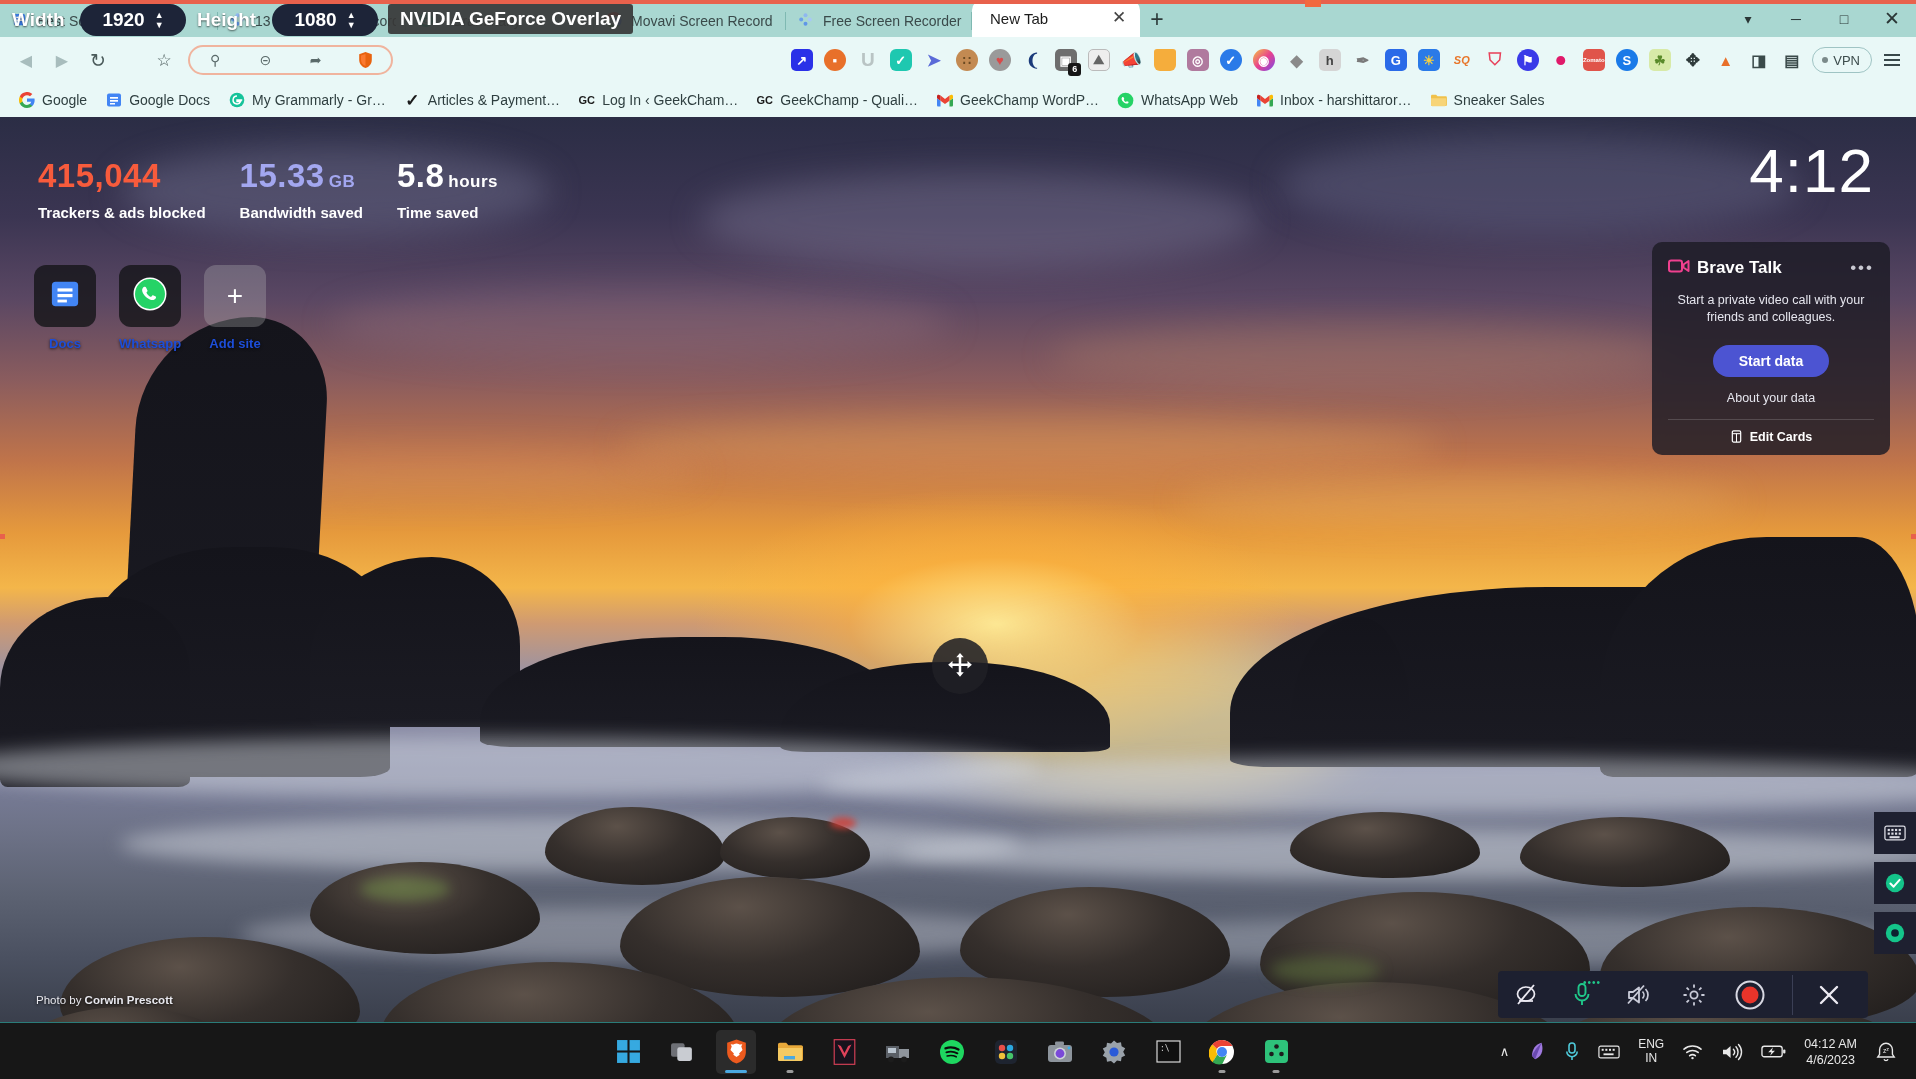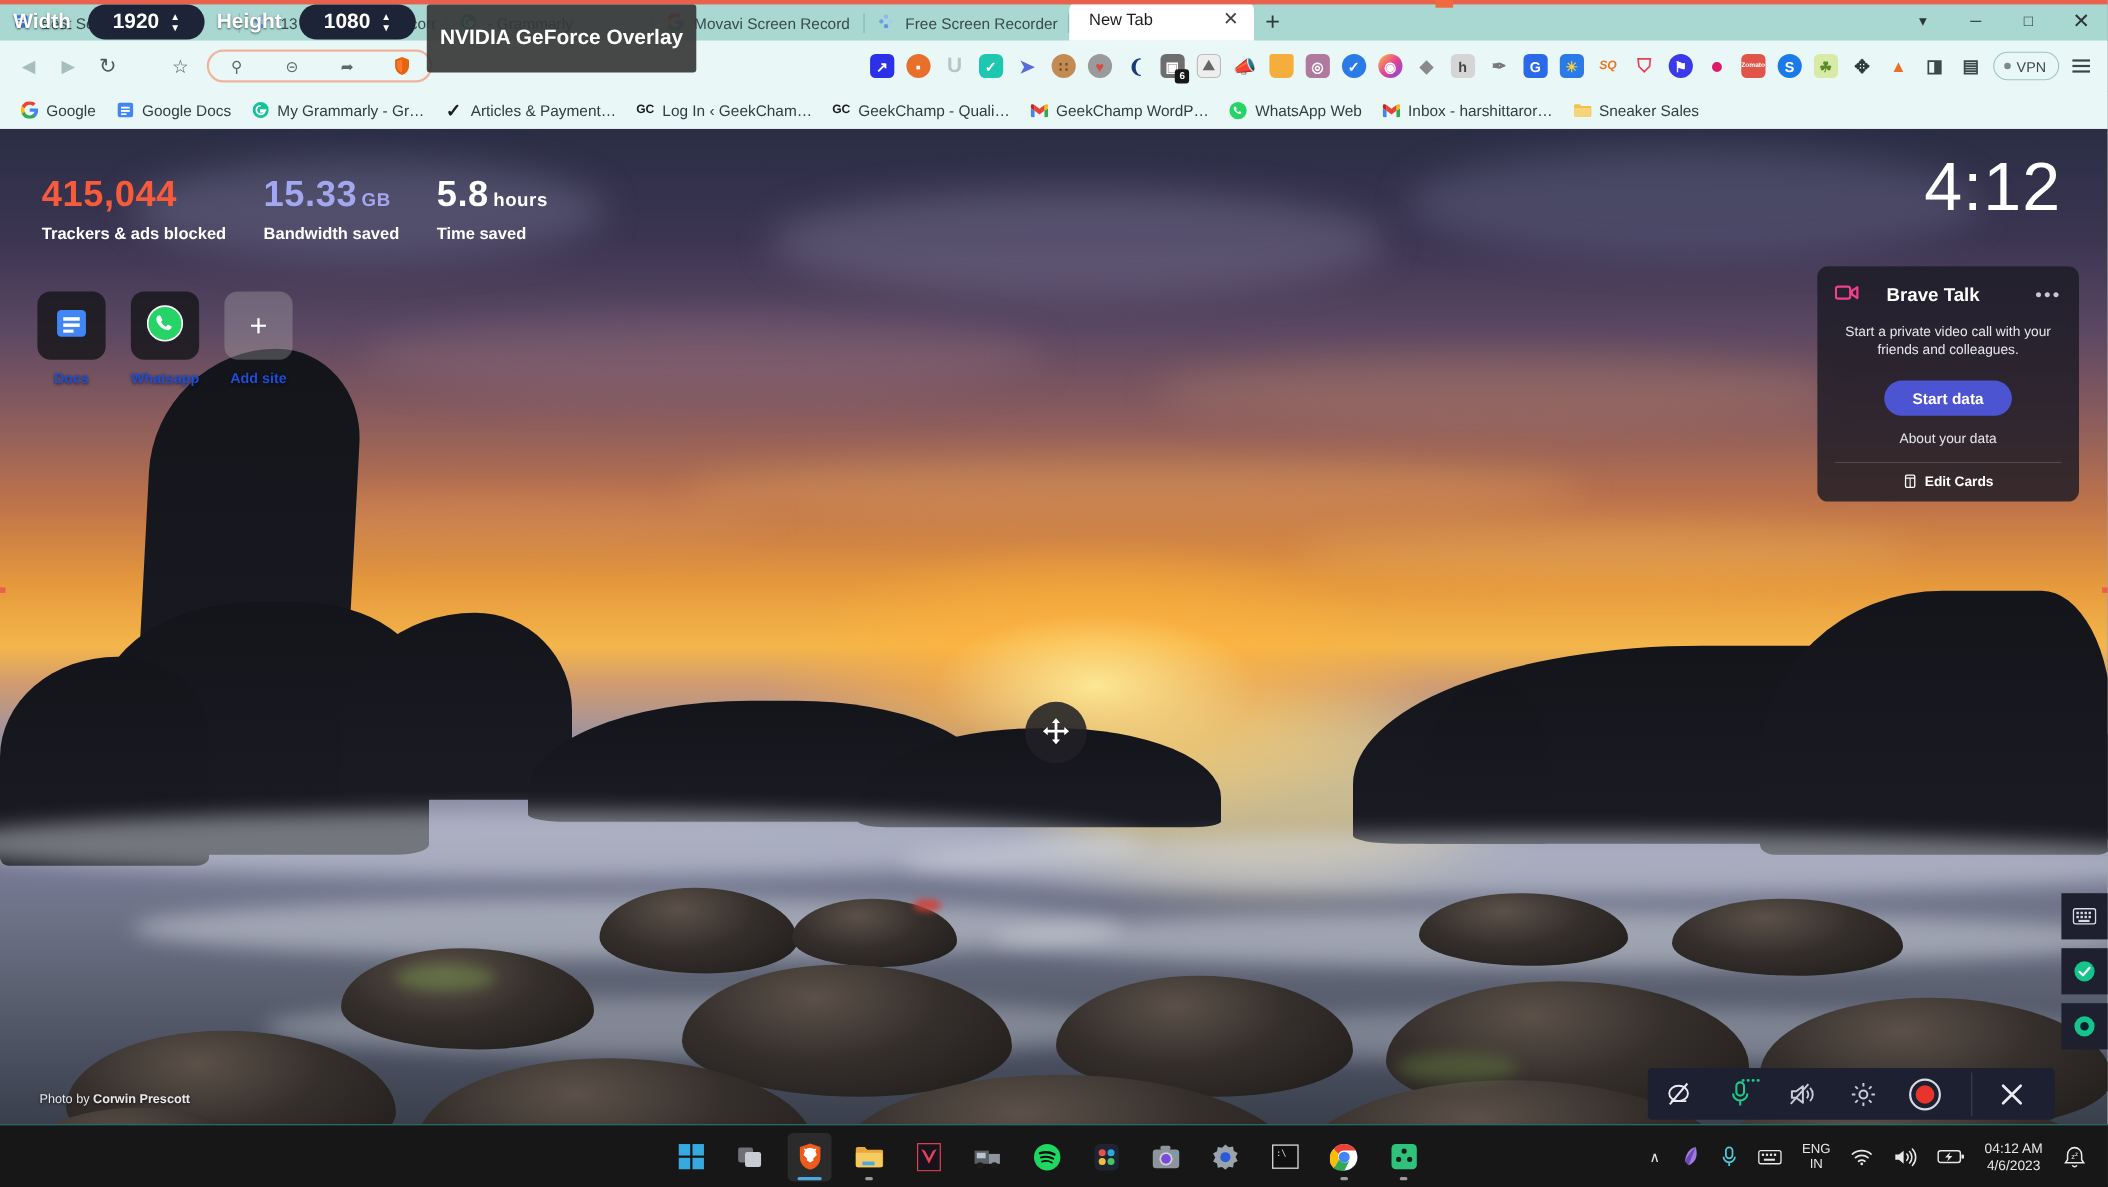--- a/index.html
+++ b/index.html
@@ -254,21 +254,21 @@
   
   #talkcard {
     position: absolute; right: 26px; top: 125px;
     width: 238px;
     background: rgba(28,27,36,.82);
     backdrop-filter: blur(6px);
     border-radius: 10px;
     color: #fff;
     padding: 16px 16px 0 16px;
   }
-  #talkcard .hdr { display: flex; align-items: center; gap: 25px; }
+  #talkcard .hdr { display: flex; align-items: center; gap: 7px; }
   #talkcard .hdr .title { font-size: 17px; font-weight: 700; }
   #talkcard .hdr .dots { margin-left: auto; color: #c9c9d2; font-size: 17px; letter-spacing: 2px; cursor: pointer; }
   #talkcard .desc { margin-top: 14px; font-size: 12.5px; line-height: 1.35; text-align: center; color: #e6e6ee; }
   #startcall {
     display: block; margin: 19px auto 0;
     background: #4c54d2; color: #fff;
     border: none; border-radius: 18px;
     padding: 8px 26px;
     font-size: 14px; font-weight: 700;
     font-family: "Liberation Sans", sans-serif;
@@ -374,21 +374,21 @@
     border-radius: 16px;
     display: flex; align-items: center; justify-content: center; gap: 10px;
     padding: 0 14px;
     color: #fff; font-size: 19px; font-weight: 600;
   }
   .spinbox .arrows { display: flex; flex-direction: column; gap: 2px; font-size: 9px; line-height: 8px; }
   #nvidiaLabel {
     position: absolute; left: 320px; top: 4px;
     background: rgba(55,55,55,.92);
     color: #fff; font-weight: 700; font-size: 19px;
-    padding: 20px 12px; border-radius: 3px;
+    padding: 4px 12px; border-radius: 3px;
   }
   #topmark { position: absolute; left: 0; top: 0; width: 1916px; height: 4px; background: #e8614c; }
   #orangeTick { position: absolute; left: 1305px; top: 0; width: 16px; height: 7px; background: #f2693f; }
   #leftedge { position: absolute; left: 0; top: 534px; width: 5px; height: 5px; background: #e8614c; z-index: 45;}
   #rightedge { position: absolute; right: 0; top: 534px; width: 5px; height: 5px; background: #e8614c; z-index: 45;}
 </style>
 </head>
 <body>
 
 <div id="browser">

